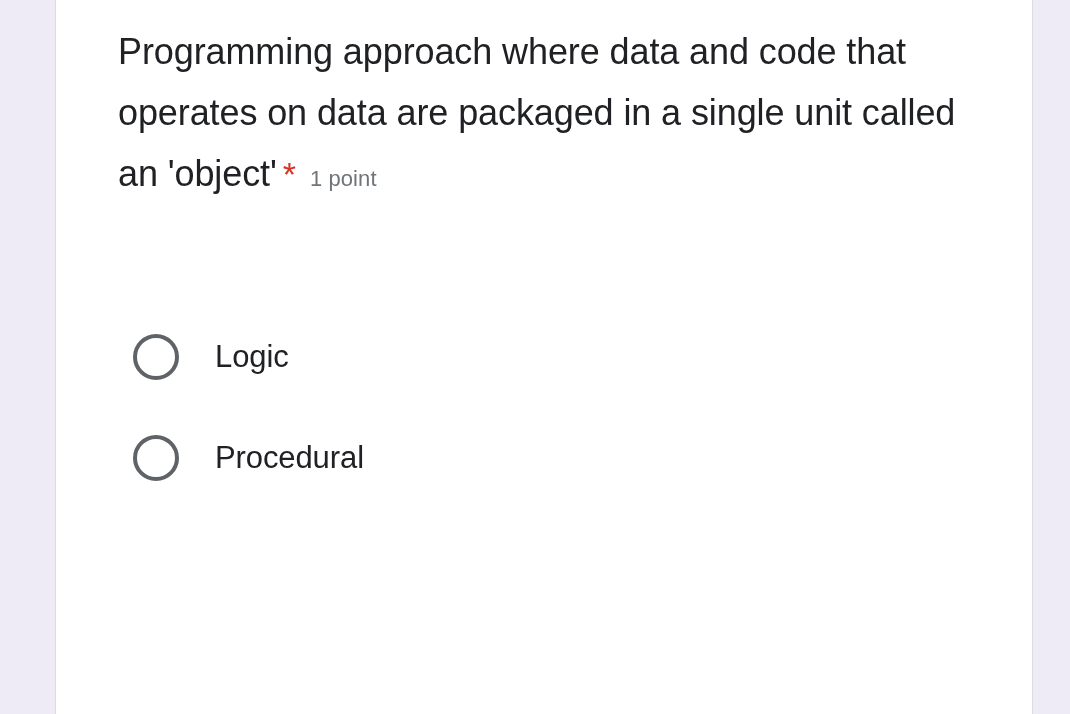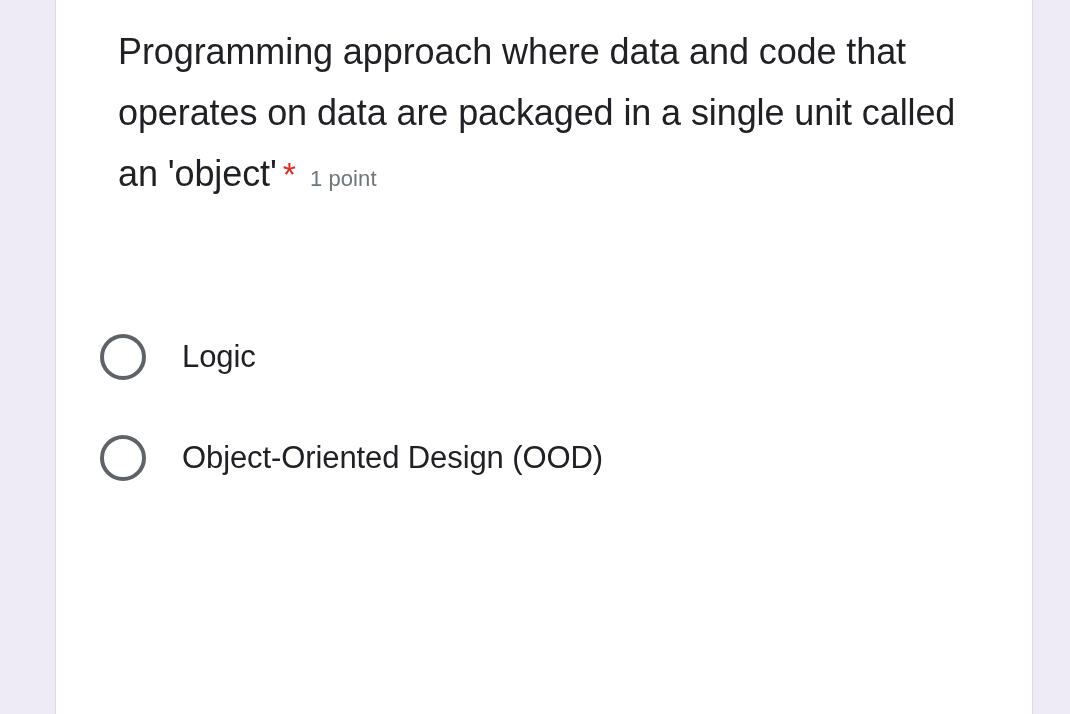--- a/index.html
+++ b/index.html
@@ -81,21 +81,21 @@
     left: 0;
     top: 306px;
     width: 100%;
   }
 
   .option-row {
     position: relative;
     height: 101px;
     display: flex;
     align-items: center;
-    padding-left: 44px;
+    padding-left: 77px;
     box-sizing: border-box;
   }
 
   .radio-outer {
     flex: 0 0 auto;
     width: 46px;
     height: 46px;
     border-radius: 50%;
     border: 4px solid #5f6368;
     box-sizing: border-box;
@@ -123,25 +123,25 @@
         <span>Programming approach where data and code that operates on data are packaged in a single unit called an 'object'</span><span class="required-asterisk">*</span><span class="point-value">1 point</span>
       </div>
 
       <div class="options">
 
         <div class="option-row">
           <span class="radio-outer"></span>
           <span class="option-label">Logic</span>
         </div>
 
+        <div class="option-row">
+          <span class="radio-outer"></span>
+          <span class="option-label">Procedural</span>
+        </div>
 
 
-        <div class="option-row">
-          <span class="radio-outer"></span>
-          <span class="option-label">Object-Oriented Design (OOD)</span>
-        </div>
 
       </div>
 
     </div>
   </div>
 
 </div>
 
 </body></html>

